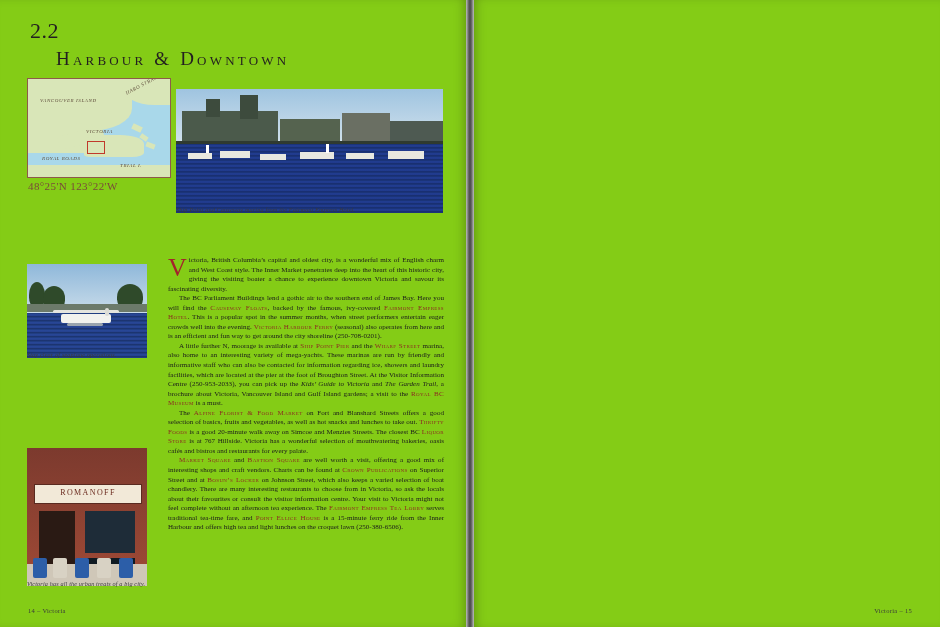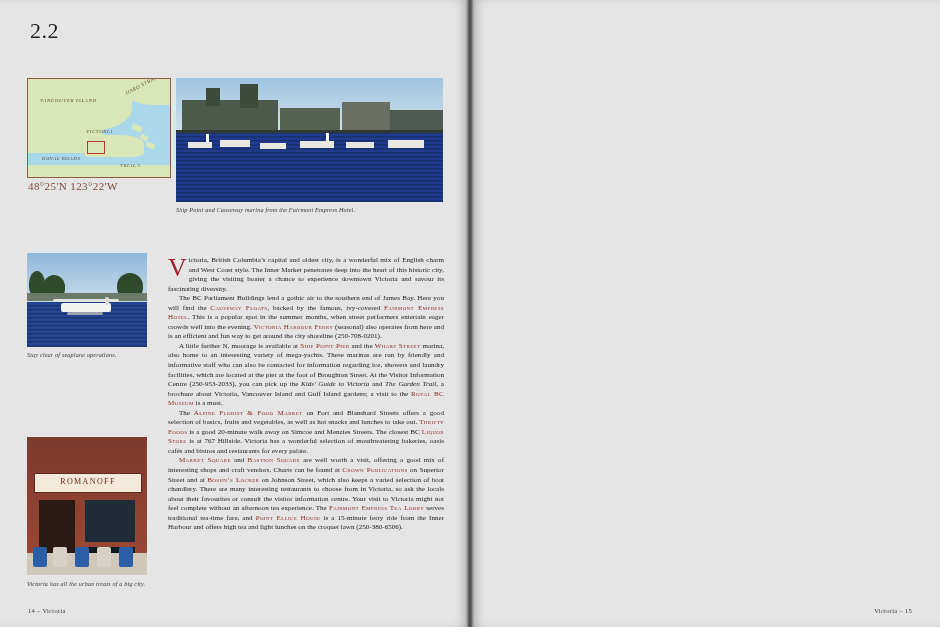--- a/index.html
+++ b/index.html
@@ -1,18 +1,18 @@
 <!DOCTYPE html>
 <html><head>
 <meta charset="utf-8">
 <style>
   html,body{margin:0;padding:0;background:#6b6b6b;}
   body{width:940px;height:627px;overflow:hidden;font-family:"Liberation Serif",serif;}
   .spread{position:relative;width:940px;height:627px;background:#8a8a8a;}
-  .page{position:absolute;top:0;height:627px;background:#e5e5e5;overflow:hidden;}
+  .page{position:absolute;top:0;height:627px;background:#84cc16;overflow:hidden;}
   .page-left{left:0;width:466px;box-shadow:inset -6px 0 12px -6px rgba(0,0,0,.35);}
   .page-right{left:474px;width:466px;box-shadow:inset 6px 0 12px -6px rgba(0,0,0,.35);}
   .gutter{position:absolute;left:466px;top:0;width:8px;height:627px;
      background:linear-gradient(90deg,#bdbdbd 0%,#5d5d5d 35%,#4a4a4a 50%,#5d5d5d 65%,#bdbdbd 100%);}
 
   
   .title-wrap{position:absolute;left:30px;top:18px;width:400px;color:#231f20;}
   .sec-num{font-size:22px;letter-spacing:.5px;}
   .title-line1{font-size:19px;letter-spacing:3.2px;font-variant:small-caps;}
   .title-line2{font-size:19px;letter-spacing:3.2px;font-variant:small-caps;margin-top:4px;margin-left:26px;}
@@ -21,21 +21,21 @@
   
   .locmap{position:absolute;left:27px;top:78px;width:142px;height:98px;
     border:1.5px solid #8d5b49;background:#a9d8ea;overflow:hidden;}
   .loc-land{position:absolute;background:#d9e6b8;}
   .loc-lbl{position:absolute;font-size:5px;color:#5d4b3a;letter-spacing:.6px;
     font-style:italic;transform-origin:left center;white-space:nowrap;}
   .loc-box{position:absolute;border:1px solid #c0392b;}
   .coord{position:absolute;left:28px;top:180px;font-size:11px;color:#7a4a3a;letter-spacing:.4px;}
 
   
-  .photo{position:absolute;overflow:hidden;}
+  .photo{position:absolute;overflow:hidden;margin-top:11px;}
   .cap{position:absolute;font-size:6.2px;font-style:italic;color:#3a3a3a;letter-spacing:.15px;}
 
   
   #ph-empress{left:176px;top:78px;width:267px;height:124px;}
   .sky{position:absolute;left:0;top:0;right:0;height:42%;
      background:linear-gradient(#9fc4e0,#cfe0ec);}
   .empress-bldg{position:absolute;background:#4a5b4a;}
   .water{position:absolute;left:0;bottom:0;right:0;height:30%;
      background:repeating-linear-gradient(180deg,#18306e 0px,#24409a 2px,#152a63 4px);}
   .boat{position:absolute;background:#e8e8e0;}
@@ -77,20 +77,21 @@
 <body>
 
 <div class="spread">
 
   <div class="page page-left">
 
     <div class="title-wrap">
       <div class="t-row">
         <span class="sec-num">2.2</span>
       </div>
+      <div class="title-line2">Harbour &amp; Downtown</div>
     </div>
 
     <div class="locmap">
       <div class="loc-land" style="left:-4px;top:-4px;width:108px;height:56px;border-radius:0 0 40% 0;"></div>
       <div class="loc-land" style="left:-4px;top:44px;width:74px;height:30px;border-radius:0 30% 20% 0;"></div>
       <div class="loc-land" style="left:30px;top:52px;width:46px;height:14px;transform:rotate(-14deg);"></div>
       <div class="loc-land" style="left:56px;top:56px;width:60px;height:22px;border-radius:30% 40% 20% 10%;"></div>
       <div class="loc-land" style="left:94px;top:-4px;width:54px;height:30px;border-radius:0 0 0 60%;"></div>
       <div class="loc-land" style="left:-4px;top:86px;width:150px;height:16px;"></div>
       <div class="loc-land" style="left:104px;top:46px;width:10px;height:6px;transform:rotate(25deg);"></div>

